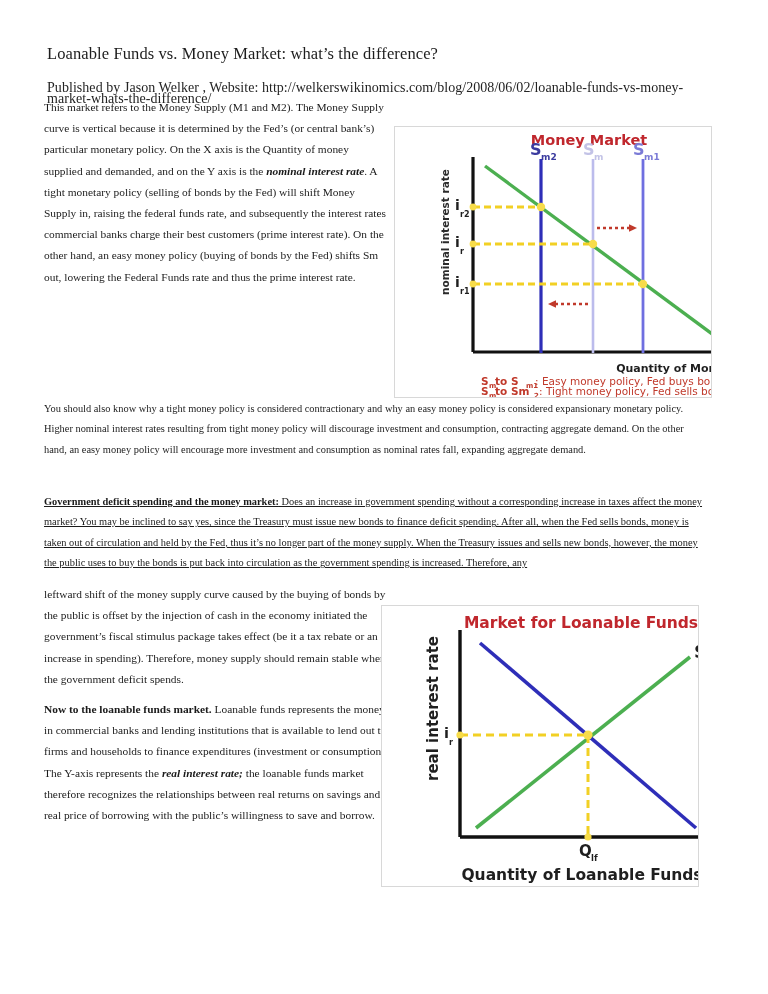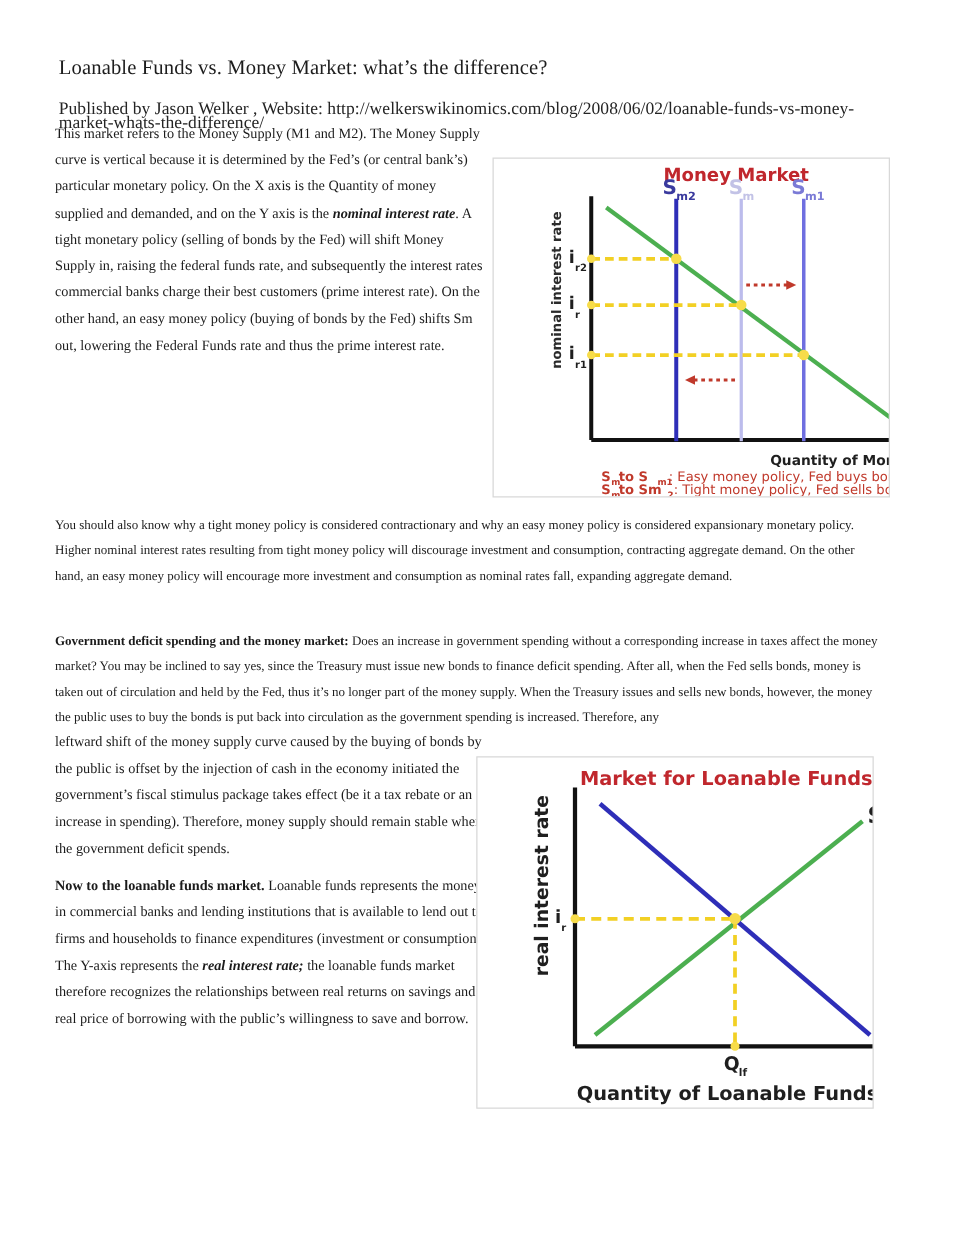--- a/index.html
+++ b/index.html
@@ -59,25 +59,24 @@
     width: 345px;
     left: 44px;
     font-size: 11.4px;
     line-height: 21.2px;
   }
   .wide {
     width: 664px;
     left: 44px;
     font-size: 10.4px;
     line-height: 20.4px;
-    margin-top: 12px;
   }
   #block-intro   { top: 97px; }
   #block-midwide { top: 399px; }
-  #block-deficit { top: 492px; }
+  #block-deficit { top: 492px; text-decoration: underline; }
   #block-lower   { top: 584px; }
 
   b, .b { font-weight: bold; }
   .bi { font-weight: bold; font-style: italic; }
 
   
   .figure {
     position: absolute;
     background: #ffffff;
     border: 1px solid #d8d8d8;

